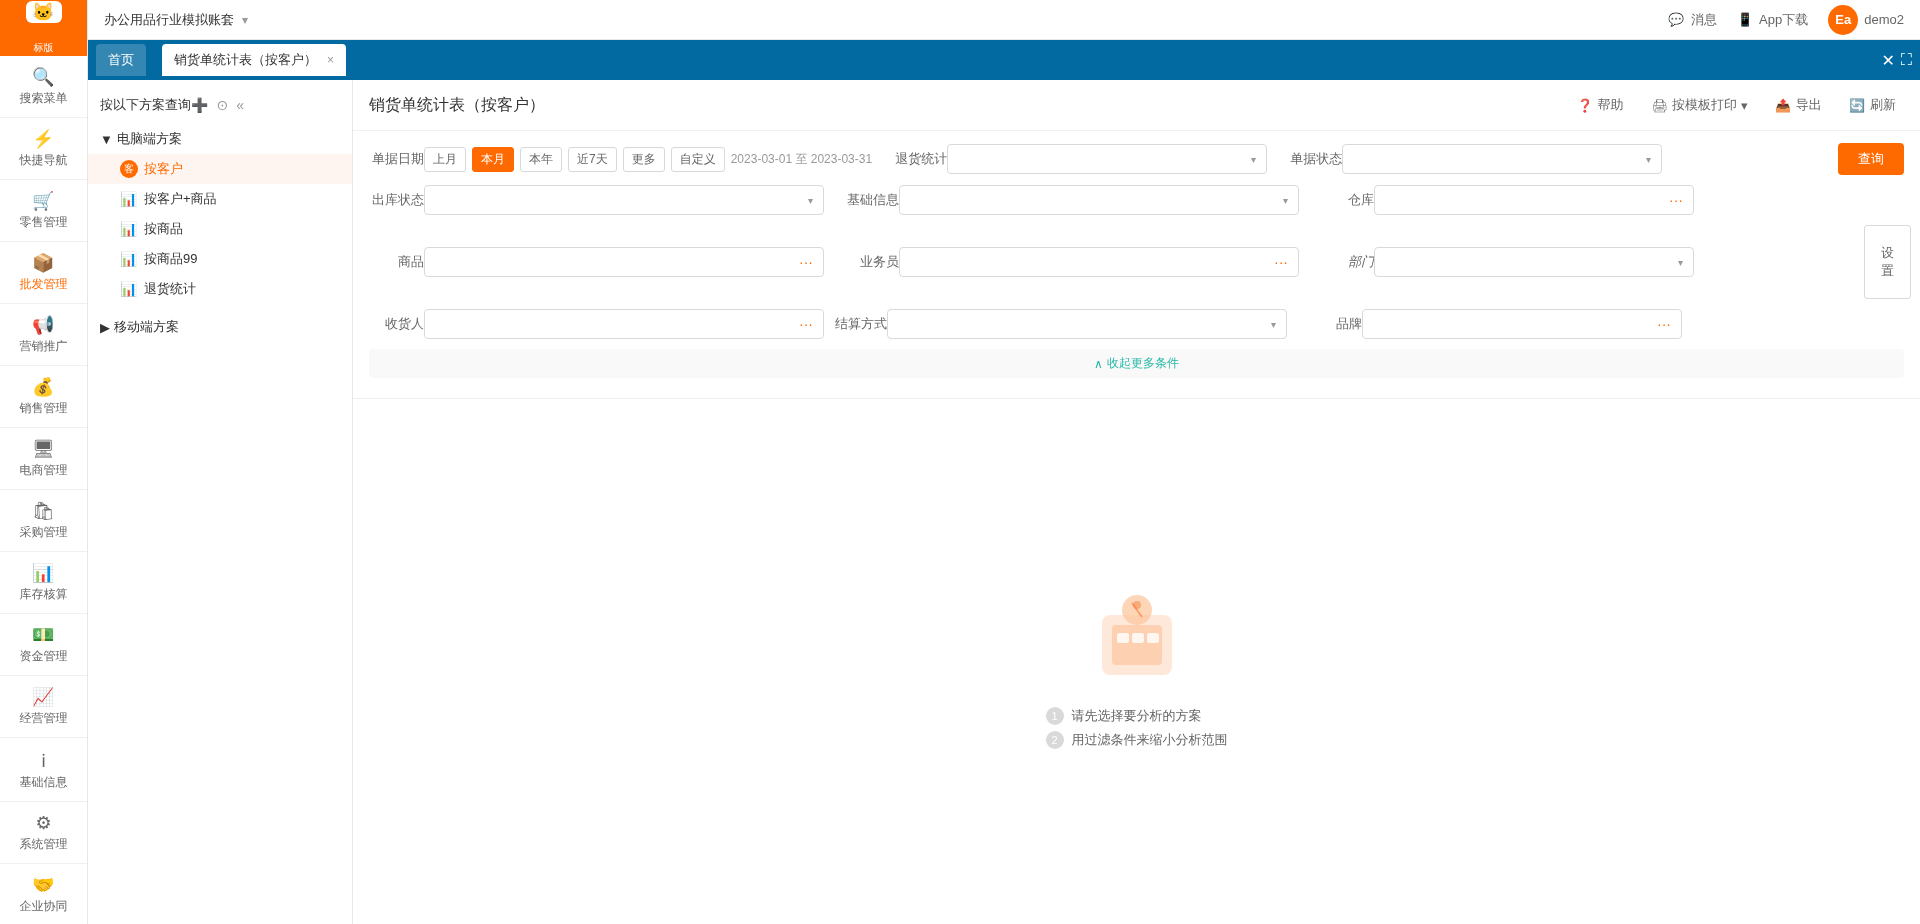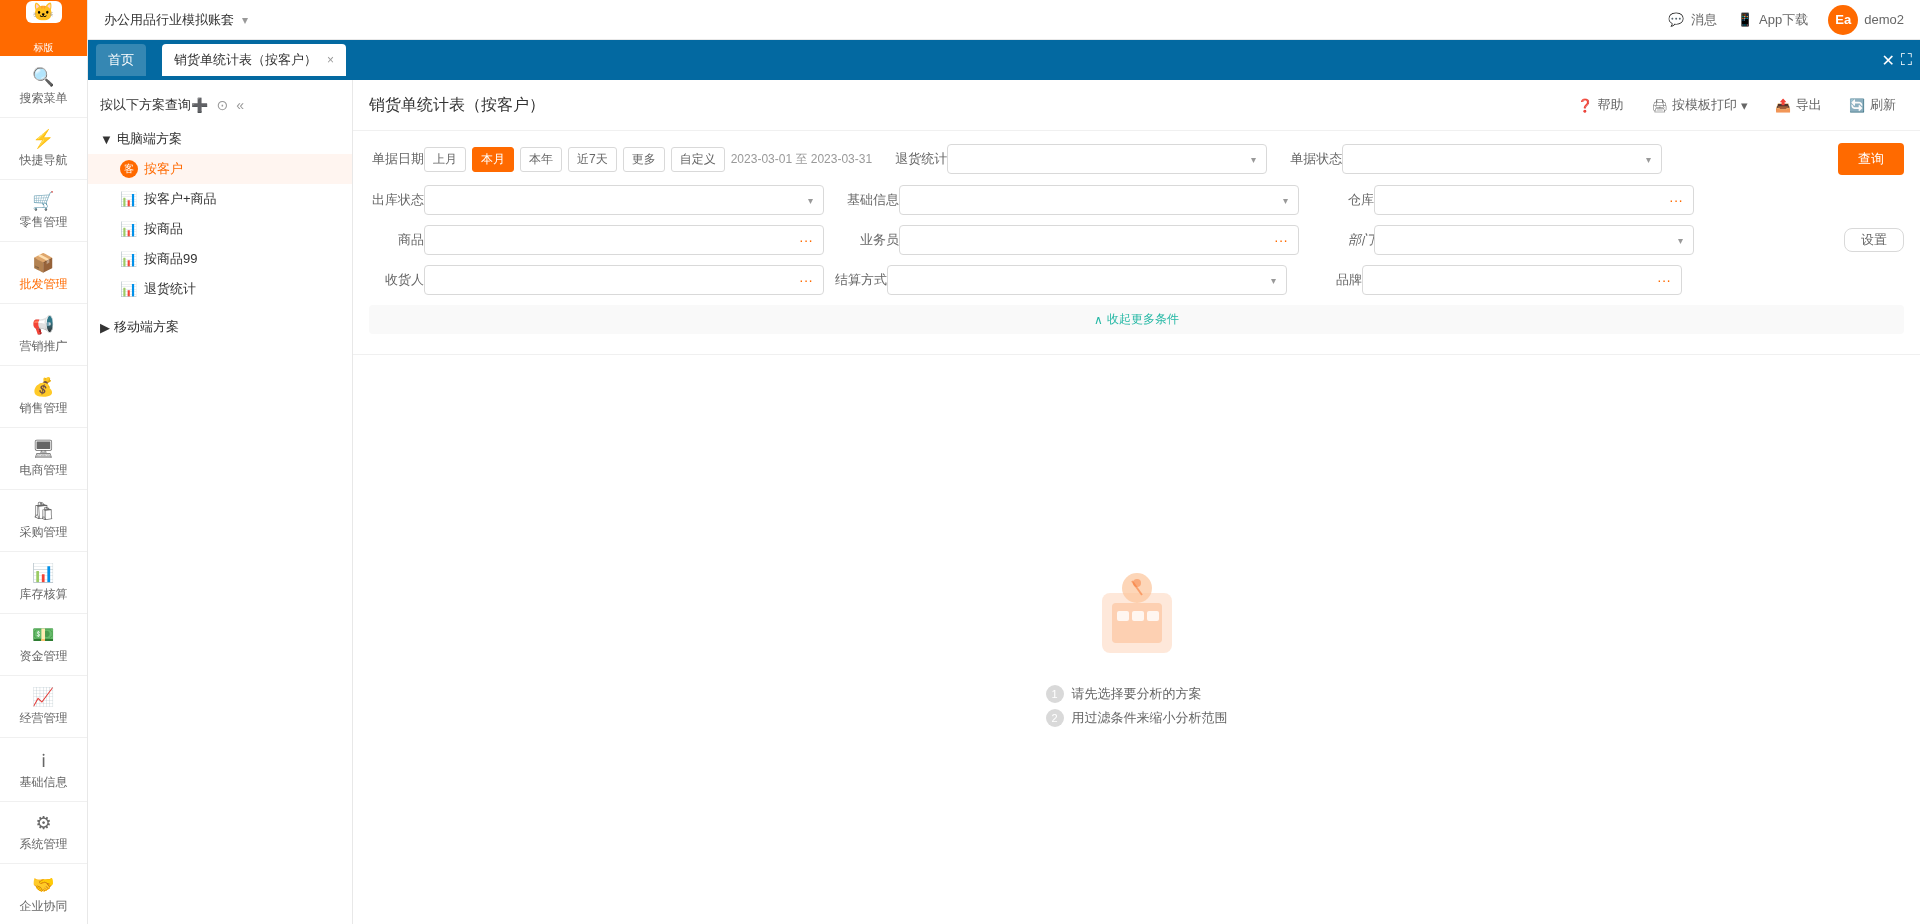--- a/index.html
+++ b/index.html
@@ -65,21 +65,21 @@
     .filter-date-group { display: flex; align-items: center; gap: 6px; justify-content: flex-end; }
     .date-btn { padding: 3px 8px; border-radius: 3px; border: 1px solid #d9d9d9; background: #fff; font-size: 12px; color: #666; cursor: pointer; }
     .date-btn.active { background: #ff6a00; border-color: #ff6a00; color: #fff; }
     .date-range { font-size: 12px; color: #999; }
     .filter-select { flex: 1; border: 1px solid #d9d9d9; border-radius: 4px; padding: 5px 10px; font-size: 13px; color: #333; background: #fff; display: flex; align-items: center; justify-content: space-between; cursor: pointer; min-height: 30px; }
     .filter-select .placeholder { color: #bbb; }
     .filter-select .arrow { color: #999; font-size: 10px; }
     .filter-select .dots { color: #ff6a00; font-size: 14px; cursor: pointer; }
     .collapse-bar { display: flex; align-items: center; justify-content: center; padding: 6px; color: #26b8a5; font-size: 12px; cursor: pointer; gap: 4px; background: #f9f9f9; border-radius: 4px; margin: 0 0 8px 0; }
     .btn-primary { background: #ff6a00; color: #fff; border: none; border-radius: 4px; padding: 7px 20px; font-size: 13px; cursor: pointer; }
-    .btn-default { background: #fff; color: #666; border: 1px solid #d9d9d9; border-radius: 8px; padding: 2px 16px; font-size: 13px; cursor: pointer; }
+    .btn-default { background: #fff; color: #666; border: 1px solid #d9d9d9; border-radius: 3px; padding: 18px 16px; font-size: 13px; cursor: pointer; margin-left: 20px; }
 
     
     .empty-state { flex: 1; display: flex; flex-direction: column; align-items: center; justify-content: center; gap: 12px; padding: 80px 0; }
     .empty-icon { width: 120px; height: 120px; }
     .empty-hints { display: flex; flex-direction: column; gap: 6px; }
     .empty-hint { display: flex; align-items: center; gap: 8px; color: #666; font-size: 13px; }
     .hint-num { width: 18px; height: 18px; border-radius: 50%; background: #d9d9d9; color: #fff; display: flex; align-items: center; justify-content: center; font-size: 11px; flex-shrink: 0; }
 
     
     .avatar { width: 30px; height: 30px; border-radius: 50%; background: #ff6a00; color: #fff; display: flex; align-items: center; justify-content: center; font-size: 13px; font-weight: bold; }

